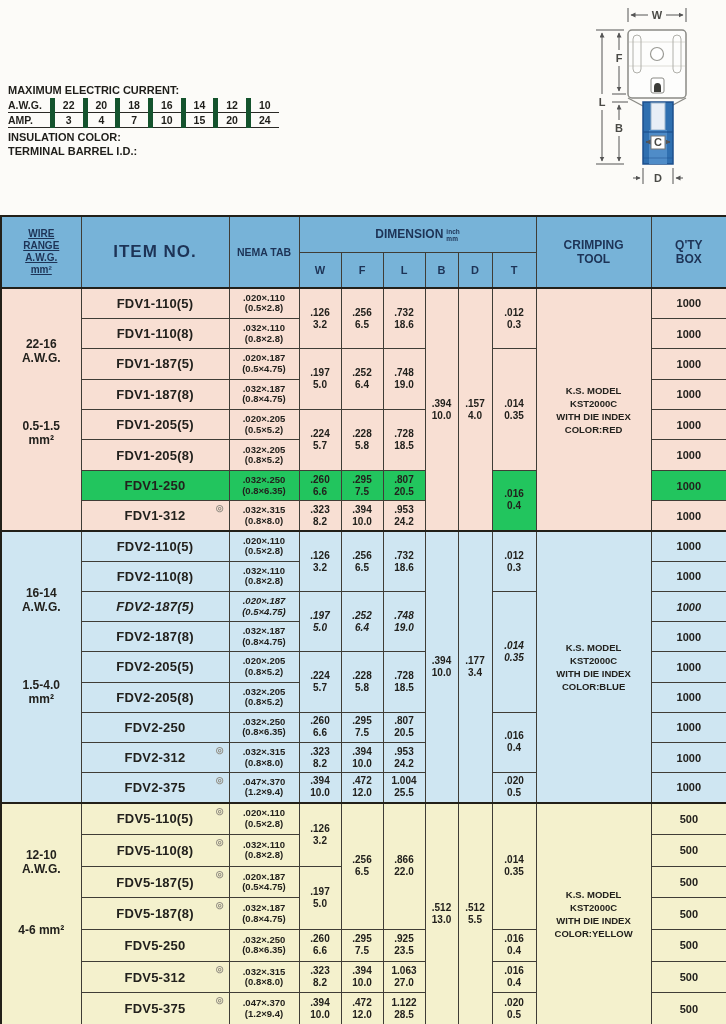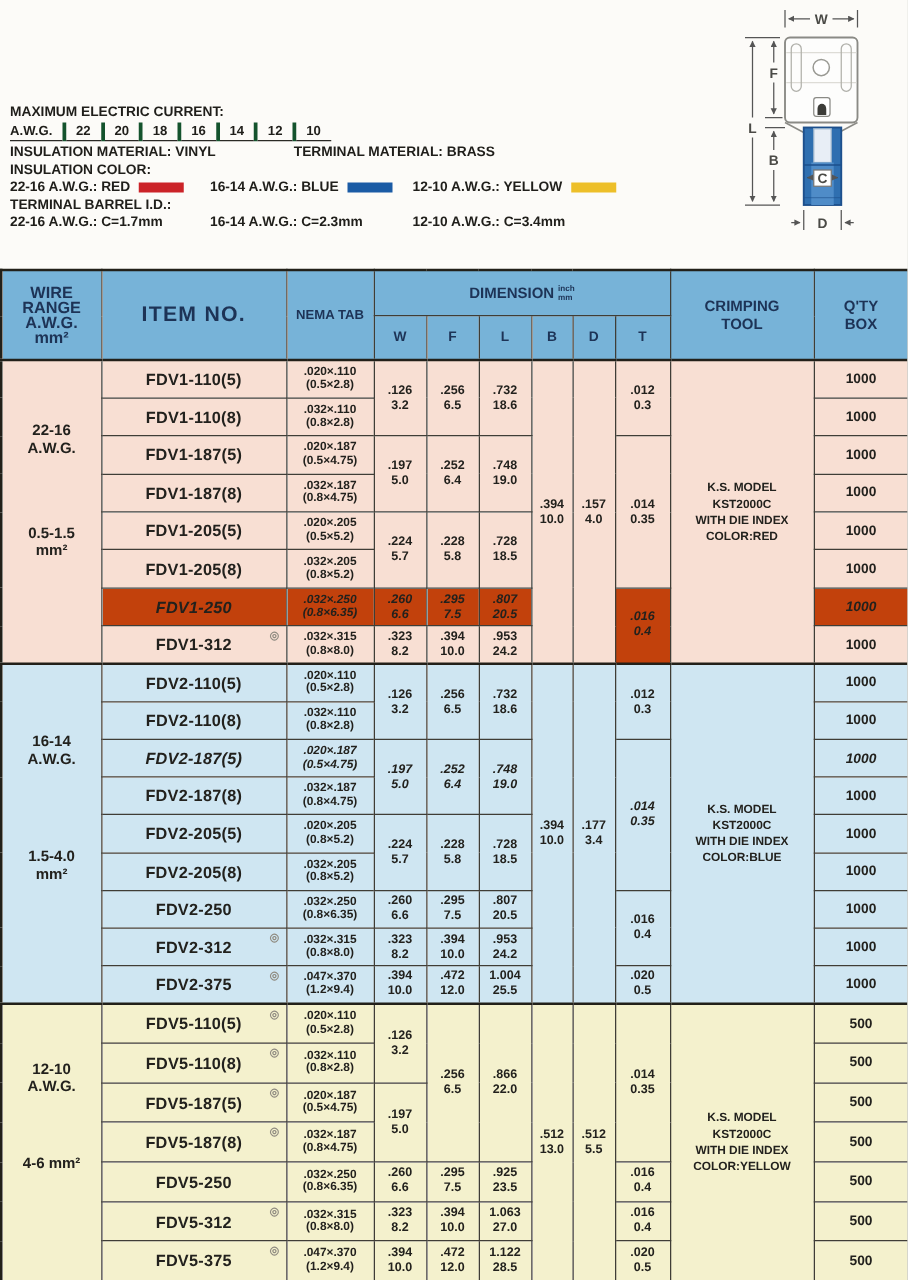--- a/index.html
+++ b/index.html
@@ -4,40 +4,40 @@
 <style>
   html,body{margin:0;padding:0;background:#e8e8e4;}
   .page{position:relative;width:726px;height:1024px;background:#fcfbf8;overflow:hidden;
         font-family:"Liberation Sans",sans-serif;color:#22211d;}
   
   .title{position:absolute;left:8px;top:5px;font-size:23px;font-weight:bold;color:#4181c2;
          letter-spacing:1.5px;line-height:29px;white-space:pre-line;}
   .specs{position:absolute;left:8px;top:83px;font-size:11px;font-weight:bold;line-height:14px;color:#1f1e1a;}
   .spec-line{white-space:pre;}
   .cur{border-collapse:collapse;margin:1px 0 2px 0;}
-  .cur td{border-left:3px solid #14532d;padding:0 8px;font-size:10.5px;font-weight:bold;
+  .cur td{border-left:5px solid #14532d;padding:0 8px;font-size:10.5px;font-weight:bold;
           text-align:center;height:14px;line-height:14px;}
   .cur td:first-child{border-left:0;padding-left:0;text-align:left;}
   .cur tr:first-child td{border-bottom:1px solid #2a2925;}
   .cur tr:last-child td{border-bottom:1px solid #2a2925;}
   .triple-row{display:flex;align-items:center;height:14px;}
   .triple-row .cell1{width:160px;display:flex;align-items:center;}
   .triple-row .cell2{width:162px;display:flex;align-items:center;}
   .triple-row .cell3{flex:1;display:flex;align-items:center;}
   .swatch{display:inline-block;width:36px;height:8px;margin-left:7px;}
   
   .diagram{position:absolute;right:2px;top:2px;}
   .diagram text{font-family:"Liberation Sans",sans-serif;font-size:11px;font-weight:bold;fill:#4a4a46;}
   
   table.main{position:absolute;left:0;top:215px;width:726px;border-collapse:collapse;table-layout:fixed;
              border:2px solid #222019;}
   table.main th,table.main td{border:1px solid #3f3d36;padding:0;vertical-align:middle;text-align:center;
              font-weight:bold;overflow:hidden;}
   table.main thead th{background:#77b3d8;color:#1d3356;}
-  th.h-wire{font-size:13px;line-height:12px;white-space:pre-line;}
+  th.h-wire{font-size:10px;line-height:12px;white-space:pre-line;text-decoration:underline;}
   th.h-item{font-size:17px;letter-spacing:1px;}
   th.h-nema{font-size:10.5px;}
   th.h-dim{font-size:12px;height:35px;}
   .dim-units{display:inline-block;vertical-align:middle;font-size:6.5px;line-height:7px;text-align:left;margin-left:3px;}
   th.h-sub{font-size:11px;height:34px;}
   th.h-crimp,th.h-qty{font-size:12px;line-height:14px;white-space:pre-line;}
   td.wire-cell{position:relative;font-size:12px;line-height:14px;margin-top:32px;}
   .wr-awg{position:absolute;left:0;right:0;top:20%;white-space:pre-line;}
   .wr-mm{position:absolute;left:0;right:0;top:54%;white-space:pre-line;}
   td.item-cell{position:relative;text-align:left;padding-left:14px;font-size:13px;letter-spacing:.2px;}
@@ -120,47 +120,34 @@
           <tr>
             <td>A.W.G.</td>
             <td>22</td>
             <td>20</td>
             <td>18</td>
             <td>16</td>
             <td>14</td>
             <td>12</td>
             <td>10</td>
           </tr>
+          <tr>
+            <td>AMP.</td>
+            <td>3</td>
+            <td>4</td>
+            <td>7</td>
+            <td>10</td>
+            <td>15</td>
+            <td>20</td>
+            <td>24</td>
+          </tr>
         </tbody>
     </table>
-    <div class="triple-row">
-      <span class="cell1" style="width:227px">INSULATION MATERIAL: VINYL</span>
-      <span class="cell3">TERMINAL MATERIAL: BRASS</span>
-    </div>
     <div class="spec-line">INSULATION COLOR:</div>
-    <div class="triple-row" id="colors-row">
-        <span class="cell1">
-          <span>22-16 A.W.G.: RED</span>
-          <span class="swatch" style="background: rgb(203, 35, 40);"></span>
-        </span>
-        <span class="cell2">
-          <span>16-14 A.W.G.: BLUE</span>
-          <span class="swatch" style="background: rgb(26, 91, 165);"></span>
-        </span>
-        <span class="cell3">
-          <span>12-10 A.W.G.: YELLOW</span>
-          <span class="swatch" style="background: rgb(237, 191, 41);"></span>
-        </span>
-      </div>
     <div class="spec-line">TERMINAL BARREL I.D.:</div>
-    <div class="triple-row" id="barrels-row">
-        <span class="cell1">22-16 A.W.G.: C=1.7mm</span>
-        <span class="cell2">16-14 A.W.G.: C=2.3mm</span>
-        <span class="cell3">12-10 A.W.G.: C=3.4mm</span>
-      </div>
   </div>
 
   <table class="main">
     <colgroup>
       <col style="width:80px">
         <col style="width:148px">
         <col style="width:70px">
       <col style="width:42px">
         <col style="width:42px">
         <col style="width:42px">
@@ -287,21 +274,21 @@
             <div>18.5</div>
           </td>
           <td class="qty-cell">1000</td>
         </tr>
         <tr style="height: 30.4px; background: rgb(248, 223, 211);">
           <td class="item-cell"><span>FDV1-205(8)</span></td>
           <td class="nema-cell">.032×.205
 (0.8×5.2)</td>
           <td class="qty-cell">1000</td>
         </tr>
-        <tr style="height: 30.4px; background: #c2410c; font-style: italic;">
+        <tr style="height: 30.4px; background: #22c55e;">
           <td class="item-cell"><span>FDV1-250</span></td>
           <td class="nema-cell">.032×.250
 (0.8×6.35)</td>
           <td class="dim-cell w-cell">
             <div>.260</div>
             <div>6.6</div>
           </td>
           <td class="dim-cell f-cell">
             <div>.295</div>
             <div>7.5</div>

